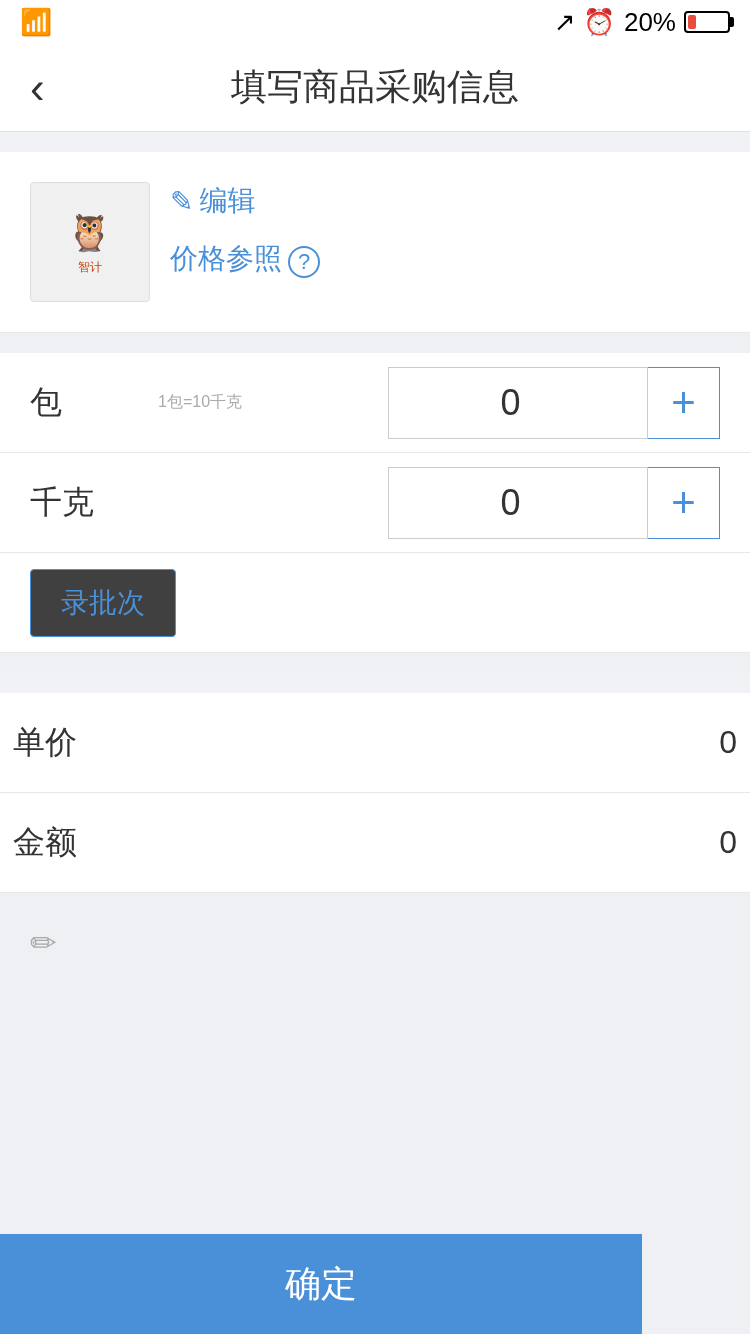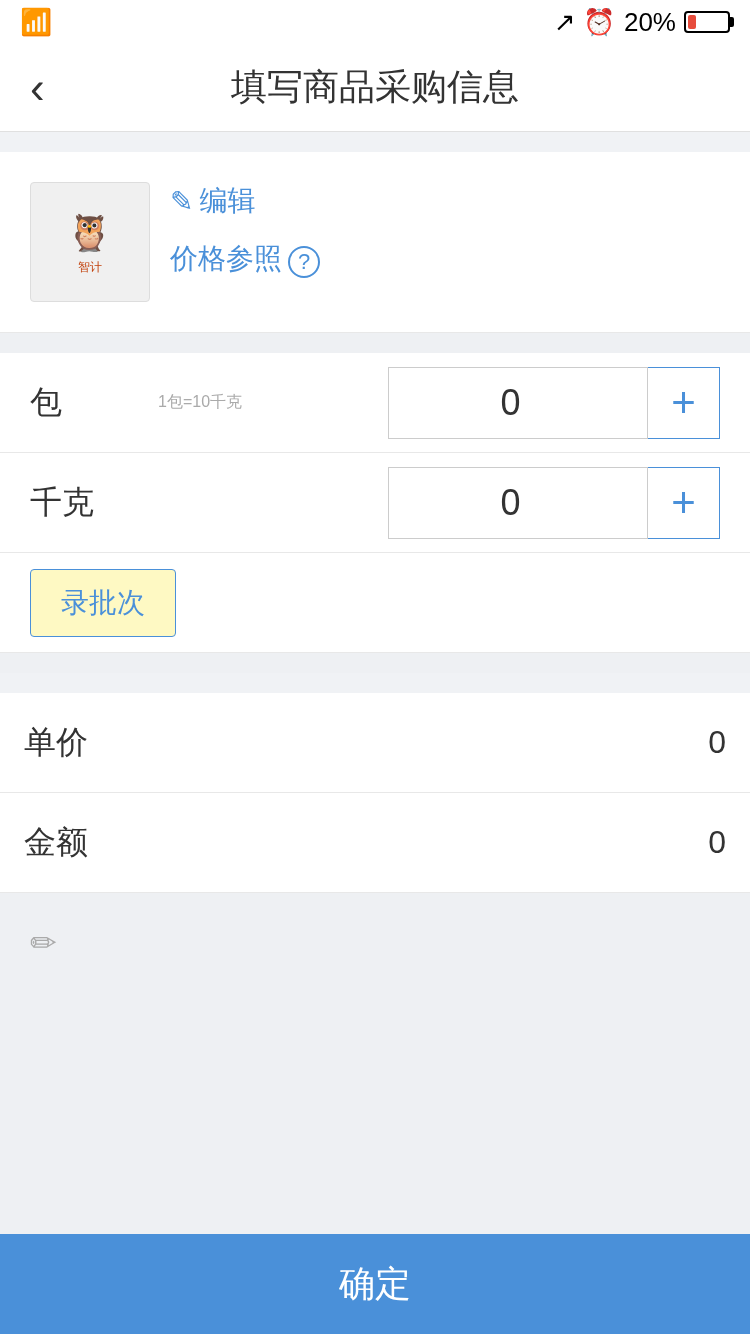--- a/index.html
+++ b/index.html
@@ -219,31 +219,31 @@
       height: 100px;
       background: #fff;
       border-bottom: 1px solid #e8e8e8;
     }
     .batch-btn {
       padding: 14px 30px;
       border: 1px solid #4a90d9;
       border-radius: 4px;
       font-size: 28px;
       color: #4a90d9;
-      background: #fef9c3;
+      background: #404040;
       cursor: pointer;
     }
 
     
     .price-section { background: #fff; margin-top: 20px; }
     .price-row {
       display: flex;
       align-items: center;
       justify-content: space-between;
-      padding: 0 24px;
+      padding: 0 13px;
       height: 100px;
       border-bottom: 1px solid #e8e8e8;
     }
     .price-row-label { font-size: 32px; color: #333; }
     .price-row-value { font-size: 32px; color: #333; }
 
     
     .notes-section {
       background: #eef0f3;
       margin-top: 0;
@@ -261,21 +261,21 @@
       flex: 1;
       min-height: 360px;
       background: #eef0f3;
     }
 
     
     .confirm-btn {
       position: fixed;
       bottom: 0;
       left: 0;
-      width: 750px;
+      width: 642px;
       height: 100px;
       background: #4a90d9;
       color: #fff;
       font-size: 36px;
       font-weight: 500;
       border: none;
       display: flex;
       align-items: center;
       justify-content: center;
       cursor: pointer;

